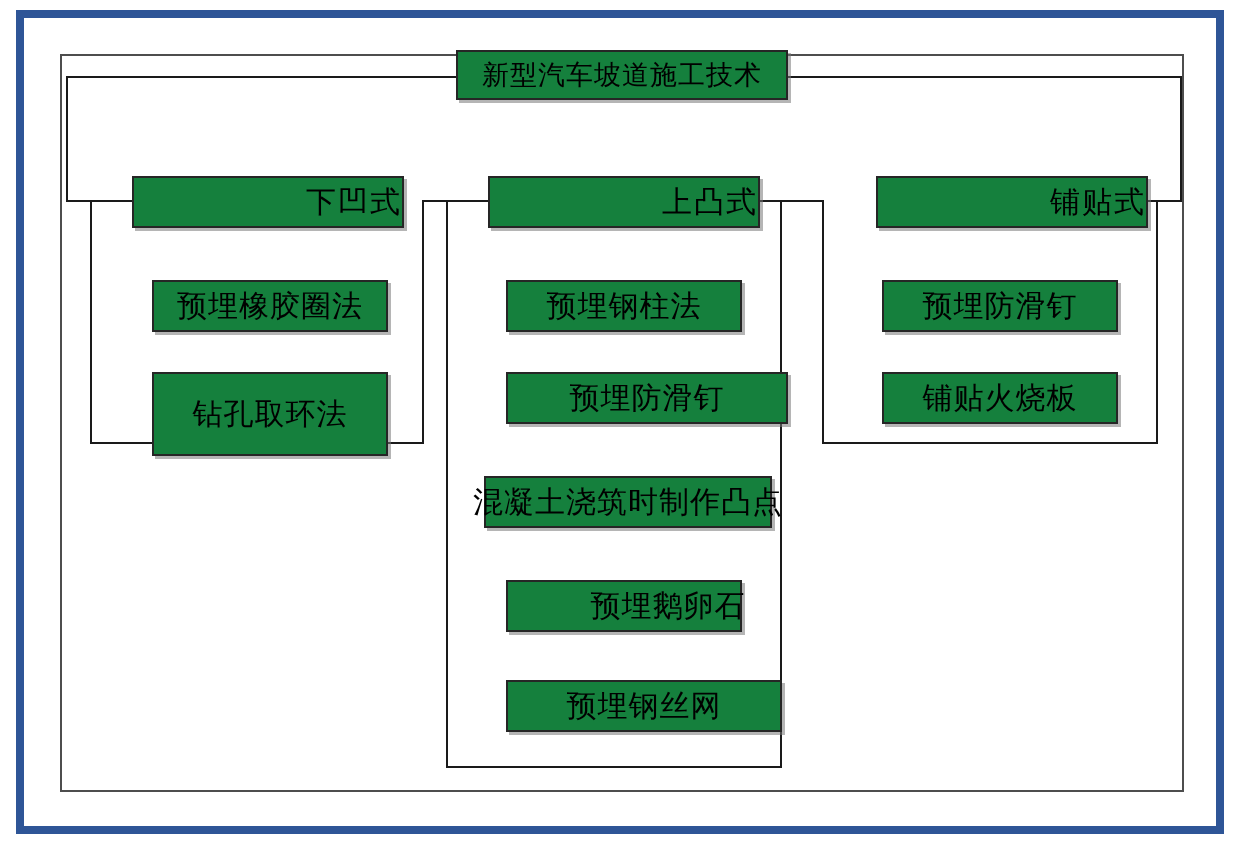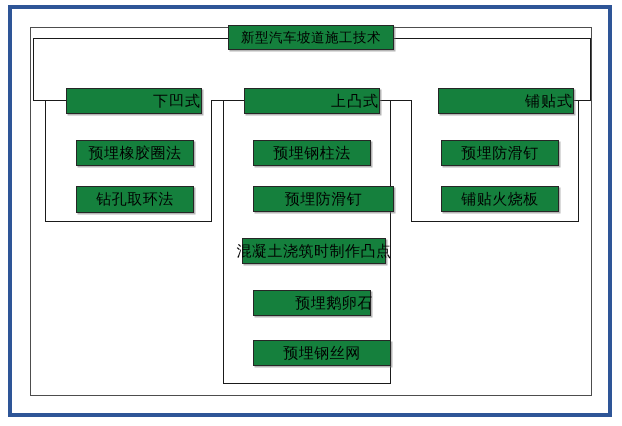--- a/index.html
+++ b/index.html
@@ -112,21 +112,21 @@
   <div class="bracket" style="left:45px; top:100px; width:167px; height:122px;"></div>
 
   <div class="node node-group" style="left:66px; top:88px; width:136px; height:26px;">
     <span>下凹式</span>
   </div>
 
   <div class="node node-leaf" style="left:76px; top:140px; width:118px; height:26px;">
     <span>预埋橡胶圈法</span>
   </div>
 
-  <div class="node node-leaf" style="left:76px; top:186px; width:118px; height:27px;">
+  <div class="node node-leaf" style="left:76px; top:186px; width:118px; height:42px;">
     <span>钻孔取环法</span>
   </div>
 
   <div class="bracket" style="left:223px; top:100px; width:168px; height:284px;"></div>
 
   <div class="node node-group" style="left:244px; top:88px; width:136px; height:26px;padding-left:29px;">
     <span>上凸式</span>
   </div>
 
   <div class="node node-leaf" style="left:253px; top:140px; width:118px; height:26px;">

